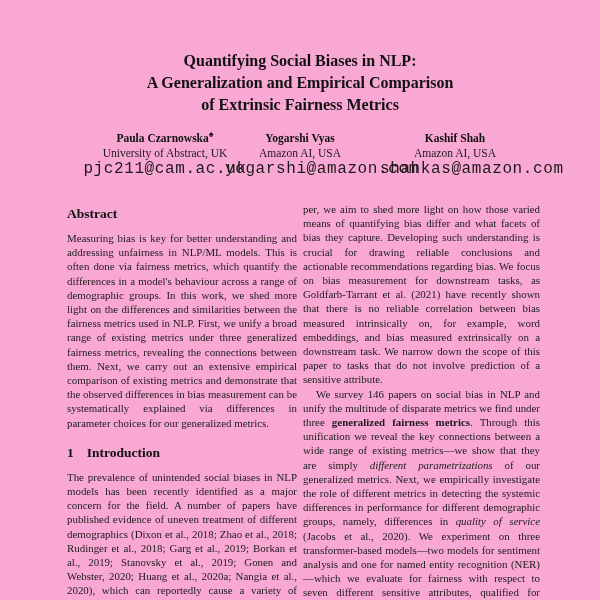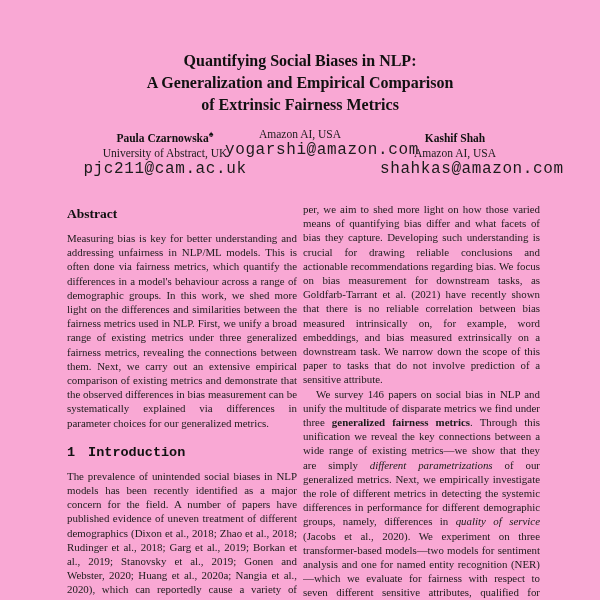--- a/index.html
+++ b/index.html
@@ -78,21 +78,20 @@
     line-height: 13px;
     text-align: justify;
     hyphens: auto;
     -webkit-hyphens: auto;
   }
   .section-heading {
     margin: 15px 0 9px 0;
     font-weight: bold;
     font-size: 13.5px;
     color: #111111;
-    font-family: Liberation Mono, monospace;
   }
   .section-heading .sec-num { margin-right: 13px; }
   .body-par {
     font-size: 10.9px;
     line-height: 14.2px;
     text-align: justify;
     hyphens: auto;
     -webkit-hyphens: auto;
     margin: 0;
   }
@@ -111,20 +110,21 @@
     <div>of Extrinsic Fairness Metrics</div>
   </div>
 
   <div class="author-block a1">
     <div class="name"><span>Paula Czarnowska</span><sup>♠</sup></div>
     <div class="affil">University of Abstract, UK</div>
     <div class="email">pjc211@cam.ac.uk</div>
   </div>
 
   <div class="author-block a2">
+    <div class="name"><span>Yogarshi Vyas</span><sup></sup></div>
     <div class="affil">Amazon AI, USA</div>
     <div class="email">yogarshi@amazon.com</div>
   </div>
 
   <div class="author-block a3">
     <div class="name"><span>Kashif Shah</span><sup></sup></div>
     <div class="affil">Amazon AI, USA</div>
     <div class="email">shahkas@amazon.com</div>
   </div>
 

